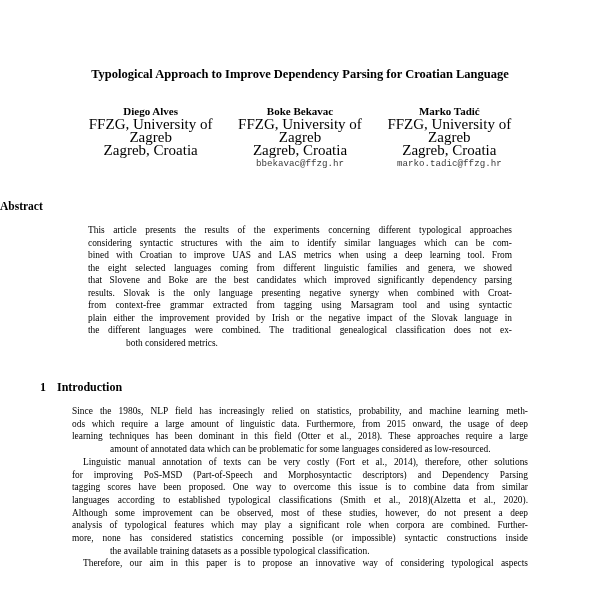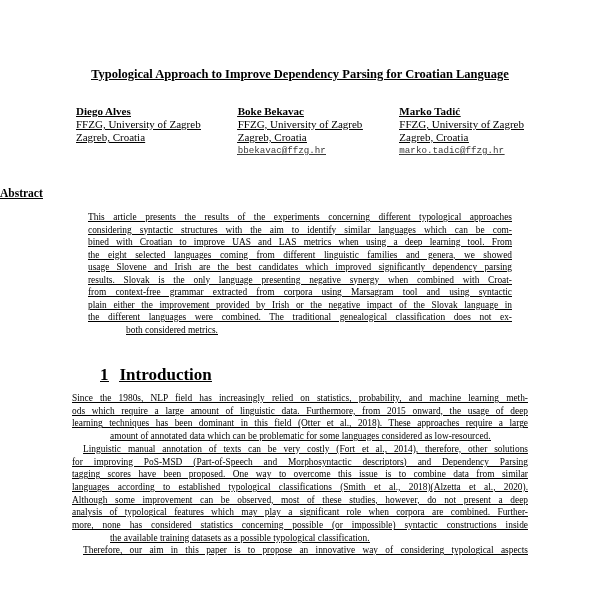--- a/index.html
+++ b/index.html
@@ -1,15 +1,15 @@
 <!DOCTYPE html>
 <html><head>
 <meta charset="utf-8">
 <style>
-  * { margin: 0; padding: 0; box-sizing: border-box; text-decoration: underline; }
+  * { margin: 0; padding: 0; box-sizing: border-box; }
   html, body { width: 600px; height: 600px; }
   body {
     background: #ffffff;
     color: #000000;
     font-family: "Liberation Serif", serif;
   }
   .page {
     width: 600px;
     height: 600px;
     overflow: hidden;
@@ -22,45 +22,45 @@
     text-align: center;
     font-size: 12.5px;
     font-weight: bold;
     line-height: 17px;
   }
   .authors {
     display: flex;
     justify-content: space-between;
     margin: 22px 76px 0 76px;
   }
-  .author { }
+  .author { text-align: center; }
   .author-name  { font-weight: bold; font-size: 11px; line-height: 13px; }
-  .author-affil { font-size: 11px; line-height: 13px; }
+  .author-affil { font-size: 15px; line-height: 13px; }
   .author-email {
     font-family: "Liberation Mono", monospace;
     font-size: 9.2px;
     line-height: 14px;
     color: #3a3a3a;
   }
   .abstract-heading {
     margin-top: 28px;
     text-align: left;
     font-weight: bold;
     font-size: 11.5px;
     line-height: 14px;
   }
   .abstract {
     width: 424px;
     margin: 11px auto 0 auto;
     font-size: 9.4px;
   }
   .abstract .line { line-height: 12.5px; }
   .section-heading {
-    margin: 31px 72px 0 100px;
-    font-size: 17px;
+    margin: 31px 72px 0 40px;
+    font-size: 12px;
     font-weight: bold;
     line-height: 15px;
   }
   .section-num { margin-right: 11px; }
   .body-text {
     margin: 10px 72px 0 72px;
     font-size: 9.4px;
   }
   .body-text .line { line-height: 12.7px; }
   .line {
@@ -97,23 +97,23 @@
     </div>
   </div>
 
   <div class="abstract-heading">Abstract</div>
 
   <div class="abstract">
     <div class="line">This article presents the results of the experiments concerning different typological approaches</div>
     <div class="line">considering syntactic structures with the aim to identify similar languages which can be com-</div>
     <div class="line">bined with Croatian to improve UAS and LAS metrics when using a deep learning tool. From</div>
     <div class="line">the eight selected languages coming from different linguistic families and genera, we showed</div>
-    <div class="line">usage Slovene and Irish are the best candidates which improved significantly dependency parsing</div>
+    <div class="line">that Slovene and Boke are the best candidates which improved significantly dependency parsing</div>
     <div class="line">results. Slovak is the only language presenting negative synergy when combined with Croat-</div>
-    <div class="line">from context-free grammar extracted from corpora using Marsagram tool and using syntactic</div>
+    <div class="line">from context-free grammar extracted from tagging using Marsagram tool and using syntactic</div>
     <div class="line">plain either the improvement provided by Irish or the negative impact of the Slovak language in</div>
     <div class="line">the different languages were combined. The traditional genealogical classification does not ex-</div>
     <div class="line last">both considered metrics.</div>
   </div>
 
   <div class="section-heading">
     <span class="section-num">1</span><span class="section-title">Introduction</span>
   </div>
 
   <div class="body-text">

